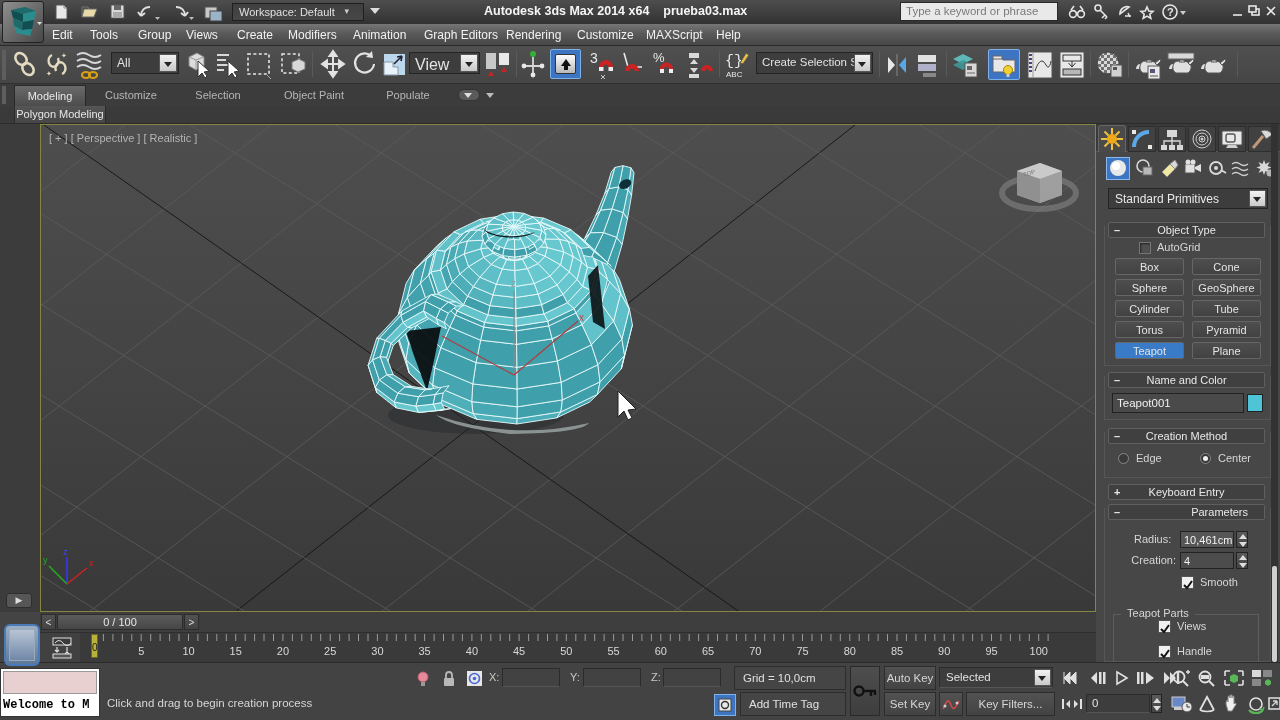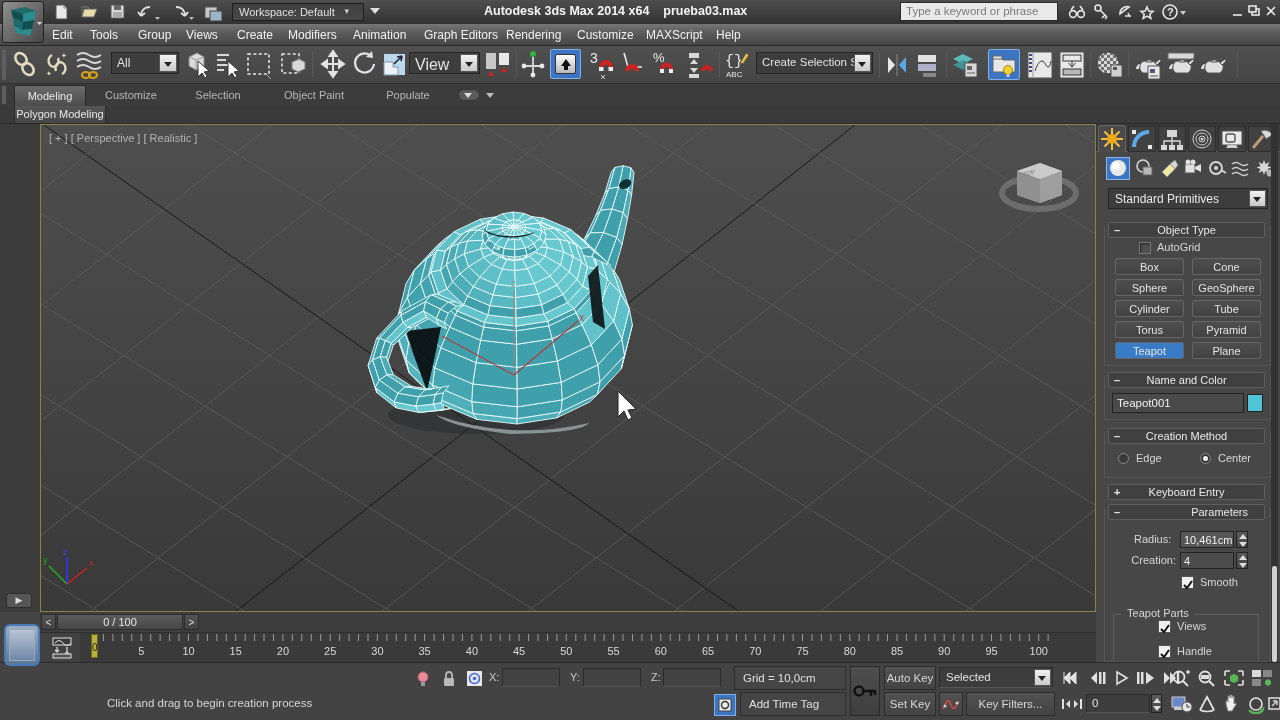--- a/index.html
+++ b/index.html
@@ -1136,12 +1136,16 @@
           <path d="M 17 16 l 1 -3 m -1 3 l -3 -1" stroke="#58b858" stroke-width="1.4"></path>
         </svg></div>
       <div class="icon" style="left:1268px;top:31px"><svg width="14" height="20">
           <rect x="1" y="4" width="11" height="11" fill="none" stroke="#d8d8d8" stroke-width="1.6"></rect>
           <path d="M 4 12 L 9 7 M 9 7 l -4 0 m 4 0 l 0 4" stroke="#d8d8d8" stroke-width="1.4"></path>
         </svg></div>
     </div>
     <div class="abs" style="left:4px;top:624px;width:36px;height:42px;background:linear-gradient(#9caec2,#5c7799);border:2px solid #4a7ab8;border-radius:6px;z-index:40">
       <div style="margin:3px;width:26px;height:32px;background:linear-gradient(#b8c4d4,#7088a8);border:1px solid #9ab"></div>
     </div>
+    <div class="abs" style="left:0px;top:668px;width:100px;height:49px;background:#fff;border:1px solid #333;z-index:50">
+      <div style="position:absolute;left:2px;top:2px;width:94px;height:23px;background:#e9d0d0;border:1px solid #999"></div>
+      <div style="position:absolute;left:2px;top:27px;width:94px;height:19px;background:#fff;color:#000;font-family:'Liberation Mono',monospace;font-size:12px;font-weight:bold;line-height:18px;white-space:nowrap;overflow:hidden">Welcome to M</div>
+    </div>
   </div>
 </body></html>

